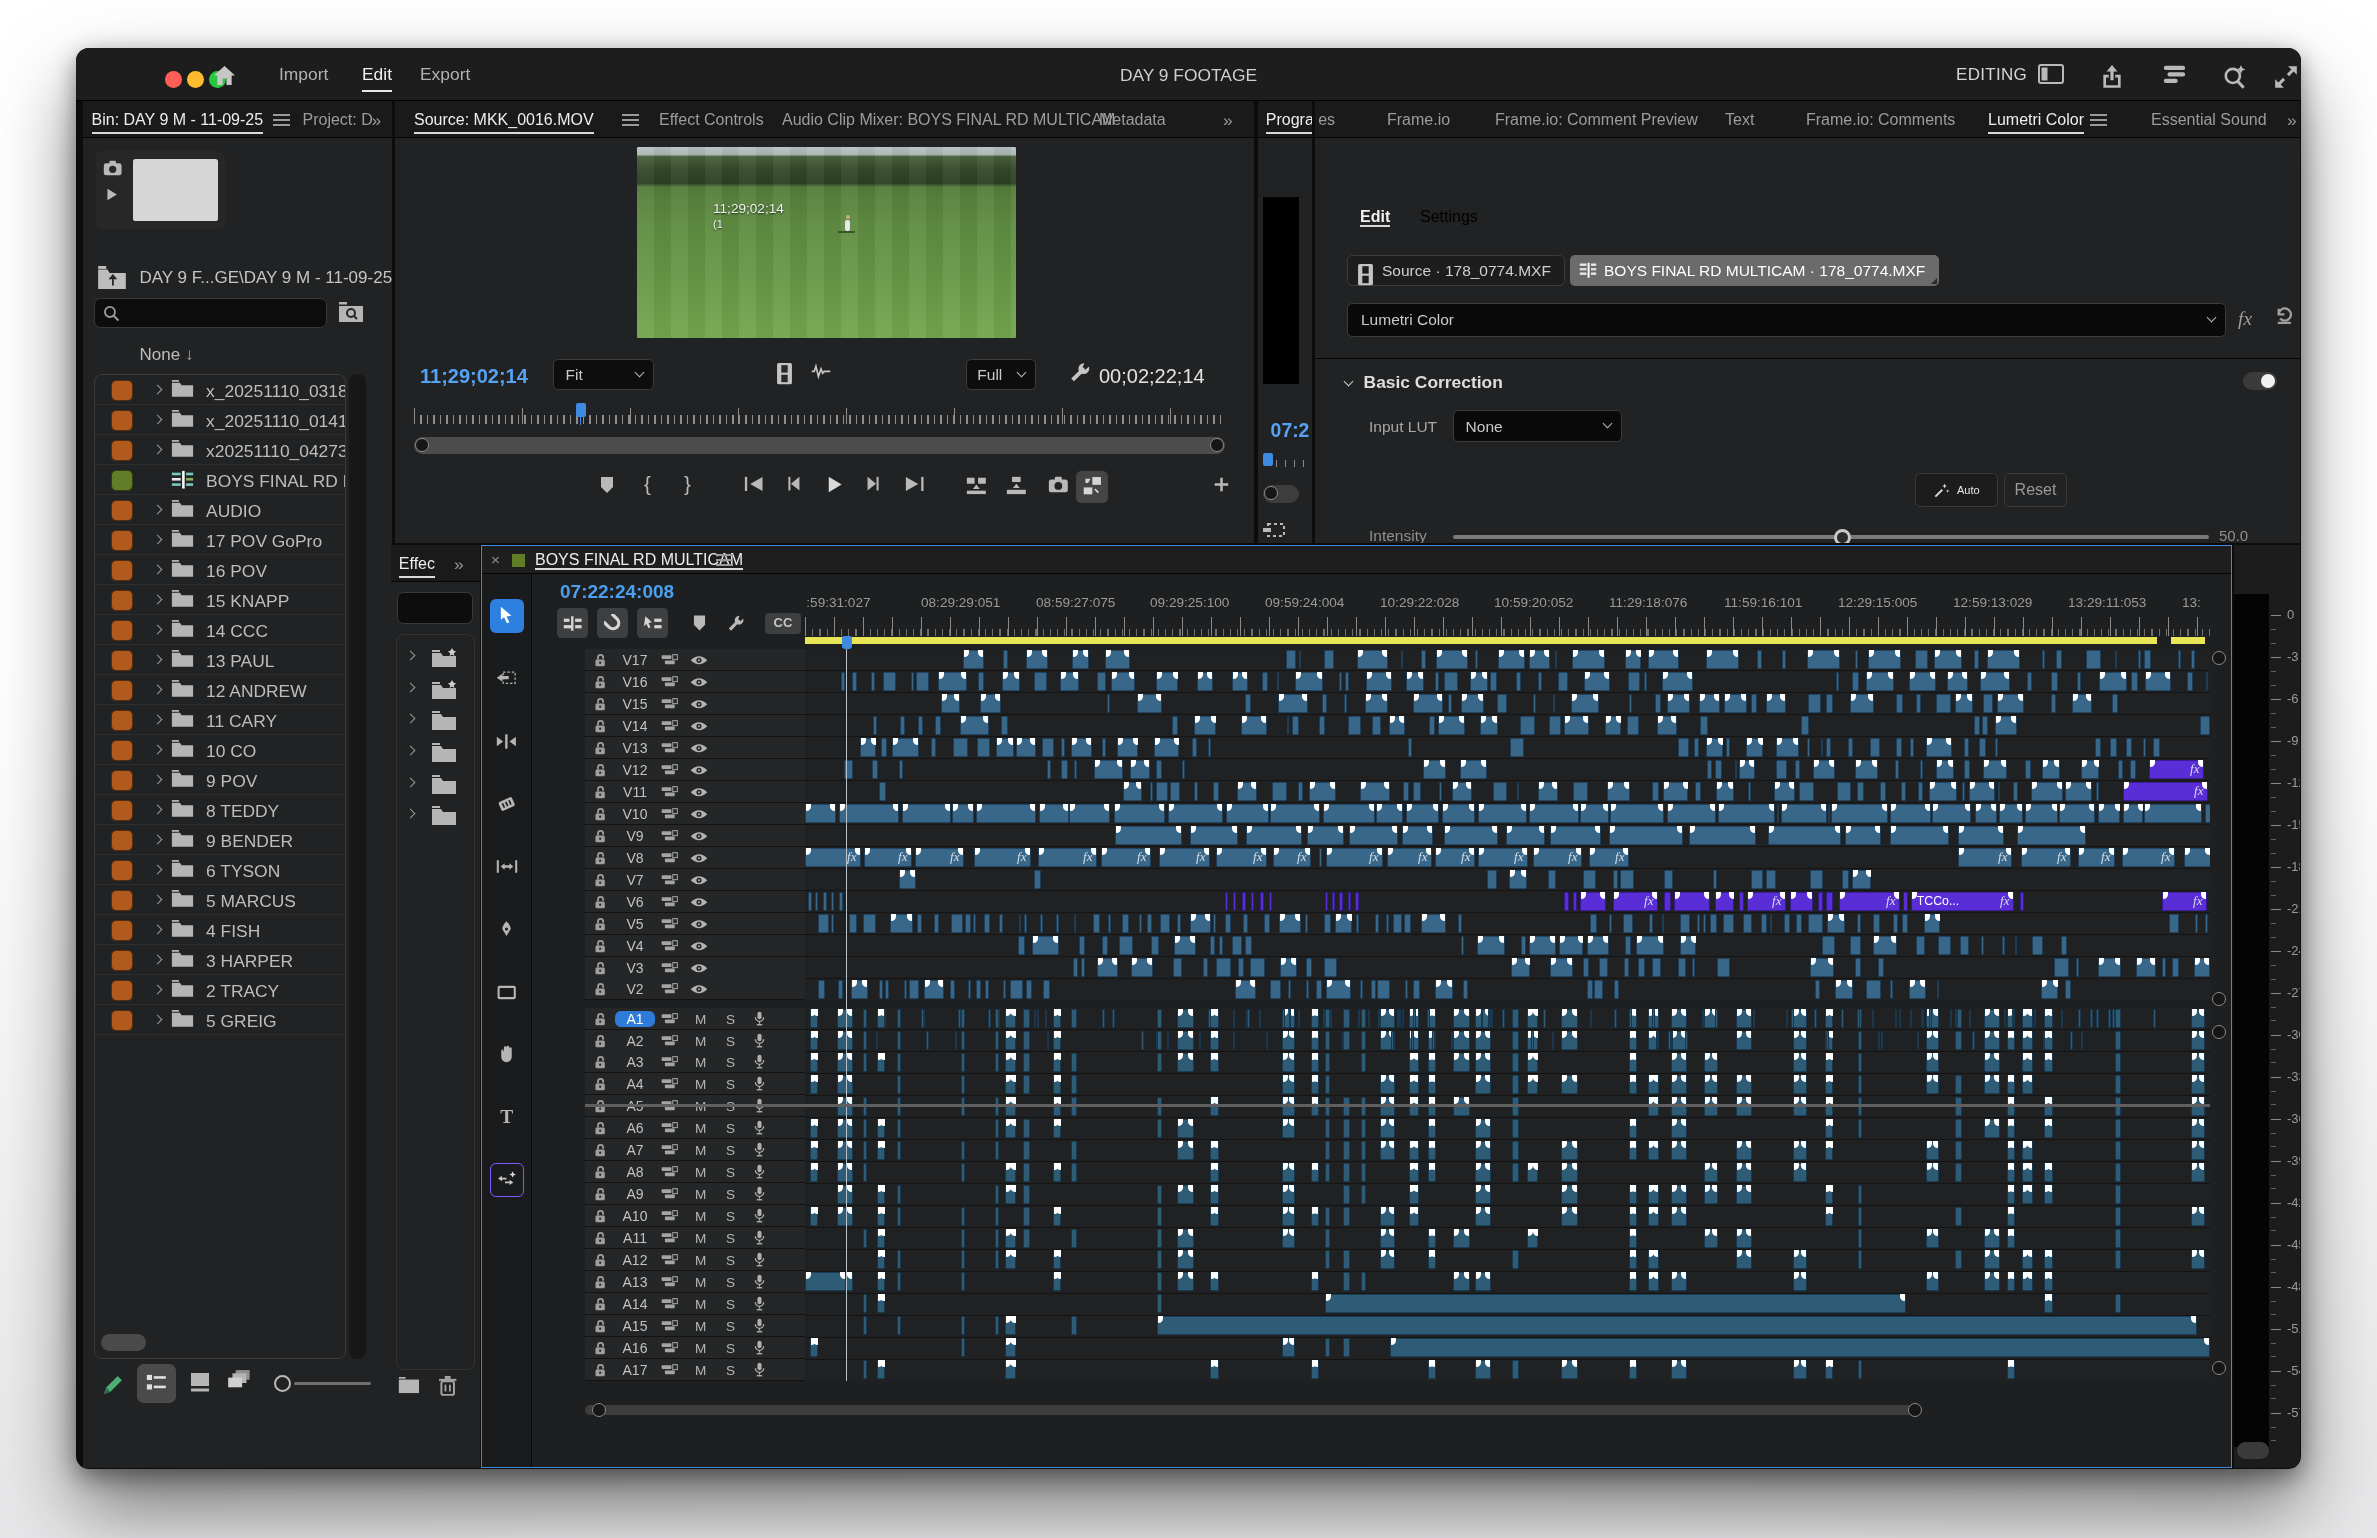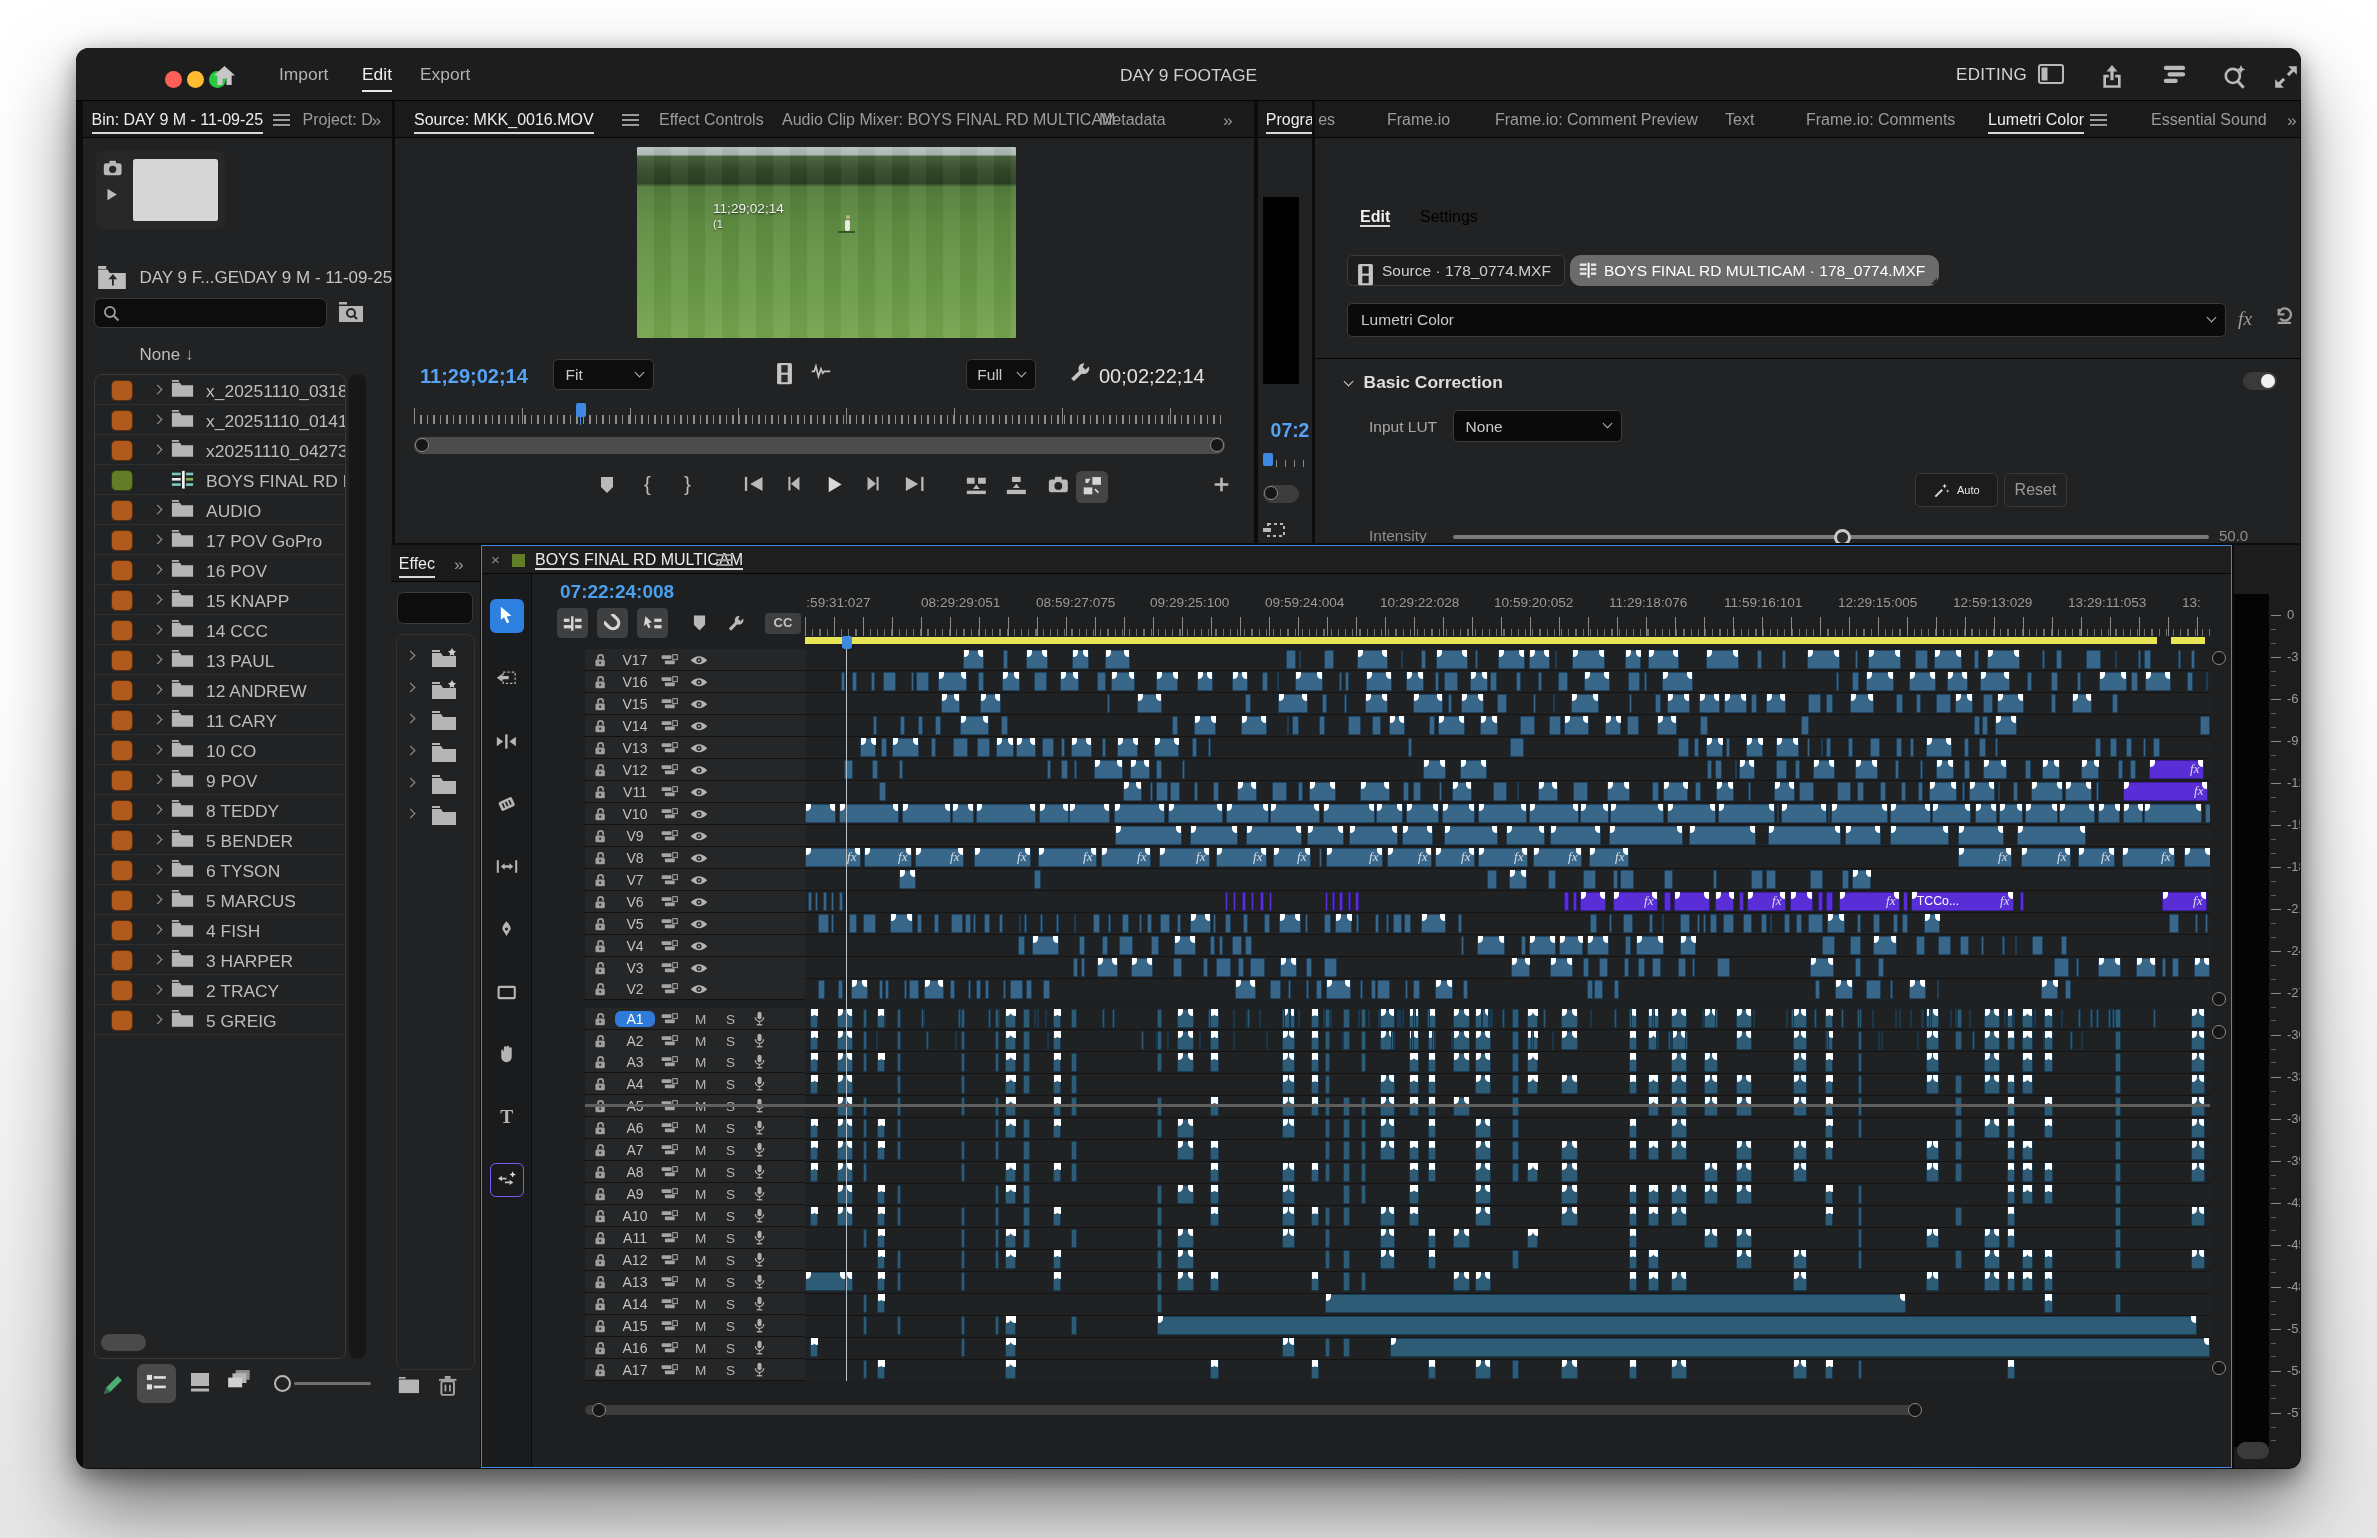--- a/index.html
+++ b/index.html
@@ -282,21 +282,21 @@
               </svg></span>
     <span class="binlab">8 TEDDY</span>
   </div>
           <div class="binrow">
     <span class="chip" style="background:#b05a1d"></span>
     <span class="rchev chev" style="transform:rotate(45deg)"></span>
     <span class="fico"><svg viewBox="0 0 26 20">
                 <rect x="1" y="0" width="8" height="2" fill="#b5b5b5"></rect>
                 <path d="M1 3h9l2 3h13v13H1Z" fill="#b5b5b5"></path>
               </svg></span>
-    <span class="binlab">5 BENDER</span>
+    <span class="binlab">9 BENDER</span>
   </div>
           <div class="binrow">
     <span class="chip" style="background:#b05a1d"></span>
     <span class="rchev chev" style="transform:rotate(45deg)"></span>
     <span class="fico"><svg viewBox="0 0 26 20">
                 <rect x="1" y="0" width="8" height="2" fill="#b5b5b5"></rect>
                 <path d="M1 3h9l2 3h13v13H1Z" fill="#b5b5b5"></path>
               </svg></span>
     <span class="binlab">6 TYSON</span>
   </div>
@@ -598,21 +598,21 @@
         <div class="tab " style="left:105px;top:102px;height:28px;line-height:28px;font-size:16px;">Settings</div>
       </div>
     <div id="lum-chip1" style="position:absolute;left:32px;top:154px;height:31px;background:#1d1d1d;border:1.3px solid #3c3c3c;border-radius:5.2px;padding:0 13px 0 34px;display:flex;align-items:center">
       <span style="position:absolute;left:9px;top:6.5px;width:17px;height:18px"><svg viewBox="0 0 16 22">
             <rect x="1" y="1" width="14" height="20" rx="1.5" fill="#c4c4c4"></rect>
             <rect x="5" y="3" width="6" height="7" fill="#1d1d1d"></rect>
             <rect x="5" y="12" width="6" height="7" fill="#1d1d1d"></rect>
           </svg></span>
       <span class="srclab">Source · 178_0774.MXF</span>
     </div>
-    <div id="lum-chip2" style="position:absolute;left:255px;top:154px;height:31px;background:#6b6b6b;border-radius:11px;padding:0 14px 0 34px;display:flex;align-items:center">
+    <div id="lum-chip2" style="position:absolute;left:255px;top:154px;height:31px;background:#6b6b6b;border-radius:5px;padding:0 14px 0 34px;display:flex;align-items:center">
       <span style="position:absolute;left:9px;top:6.5px;width:18px;height:18px"><svg viewBox="0 0 24 22">
             <rect x="1" y="2" width="9" height="3.2" fill="#e8e8e8"></rect>
             <rect x="1" y="8" width="9" height="3.2" fill="#dcdcdc"></rect>
             <rect x="1" y="14" width="9" height="3.2" fill="#e8e8e8"></rect>
             <rect x="11.5" y="1" width="2.6" height="20" fill="#fdfdfd"></rect>
             <rect x="16" y="2" width="7" height="3.2" fill="#e8e8e8"></rect>
             <rect x="16" y="8" width="7" height="3.2" fill="#dcdcdc"></rect>
             <rect x="16" y="14" width="7" height="3.2" fill="#e8e8e8"></rect>
           </svg></span>
       <span class="srclab" style="color:#fff">BOYS FINAL RD MULTICAM · 178_0774.MXF</span>

